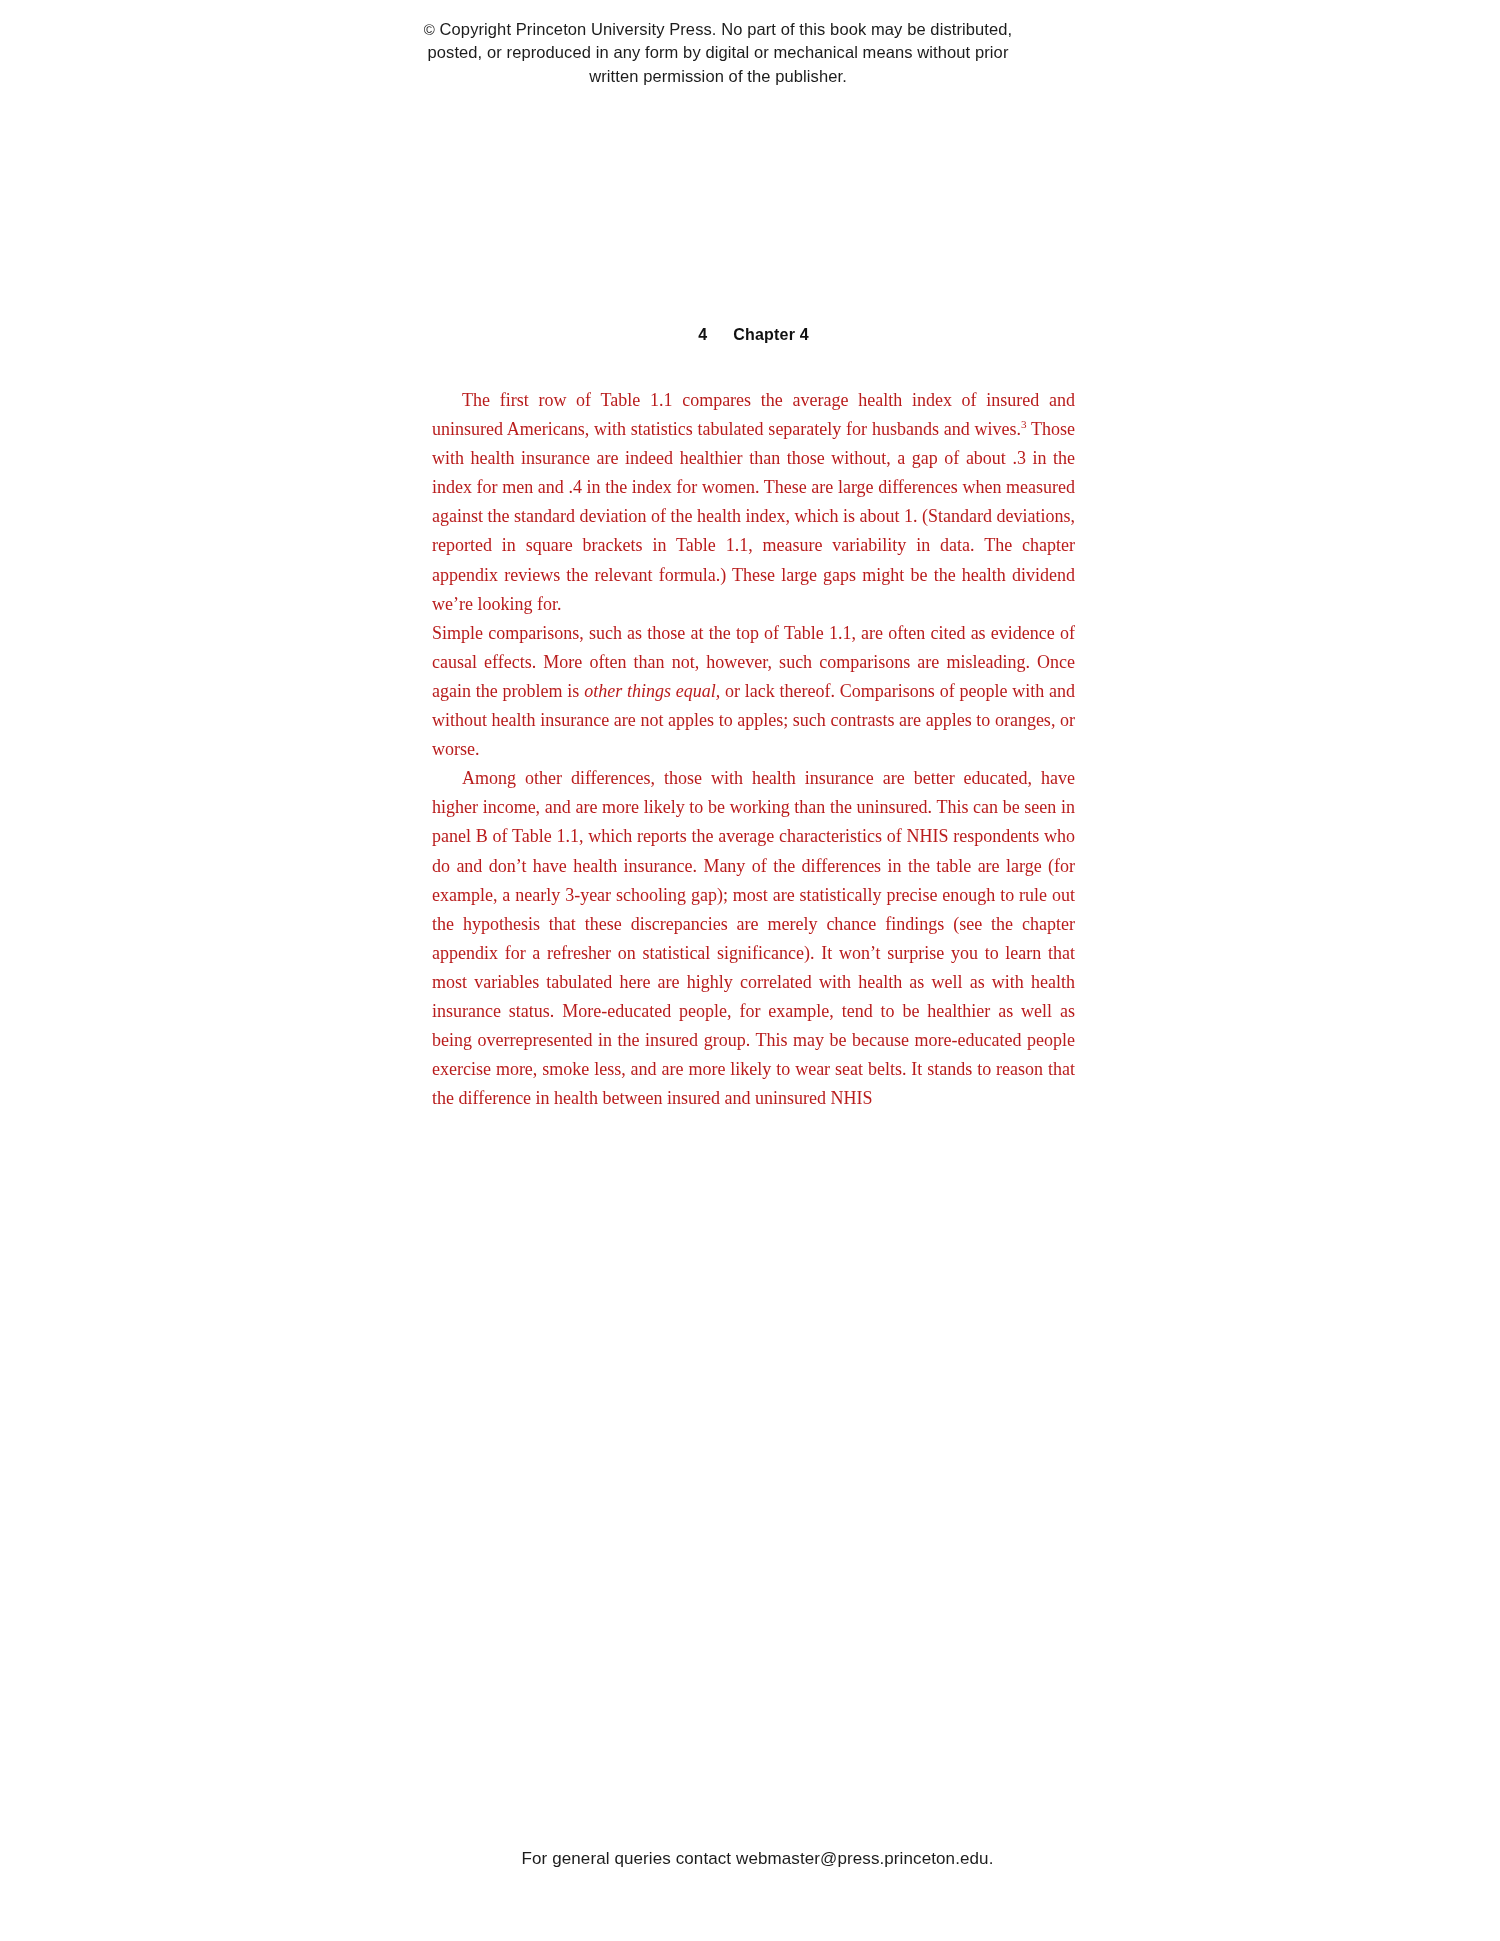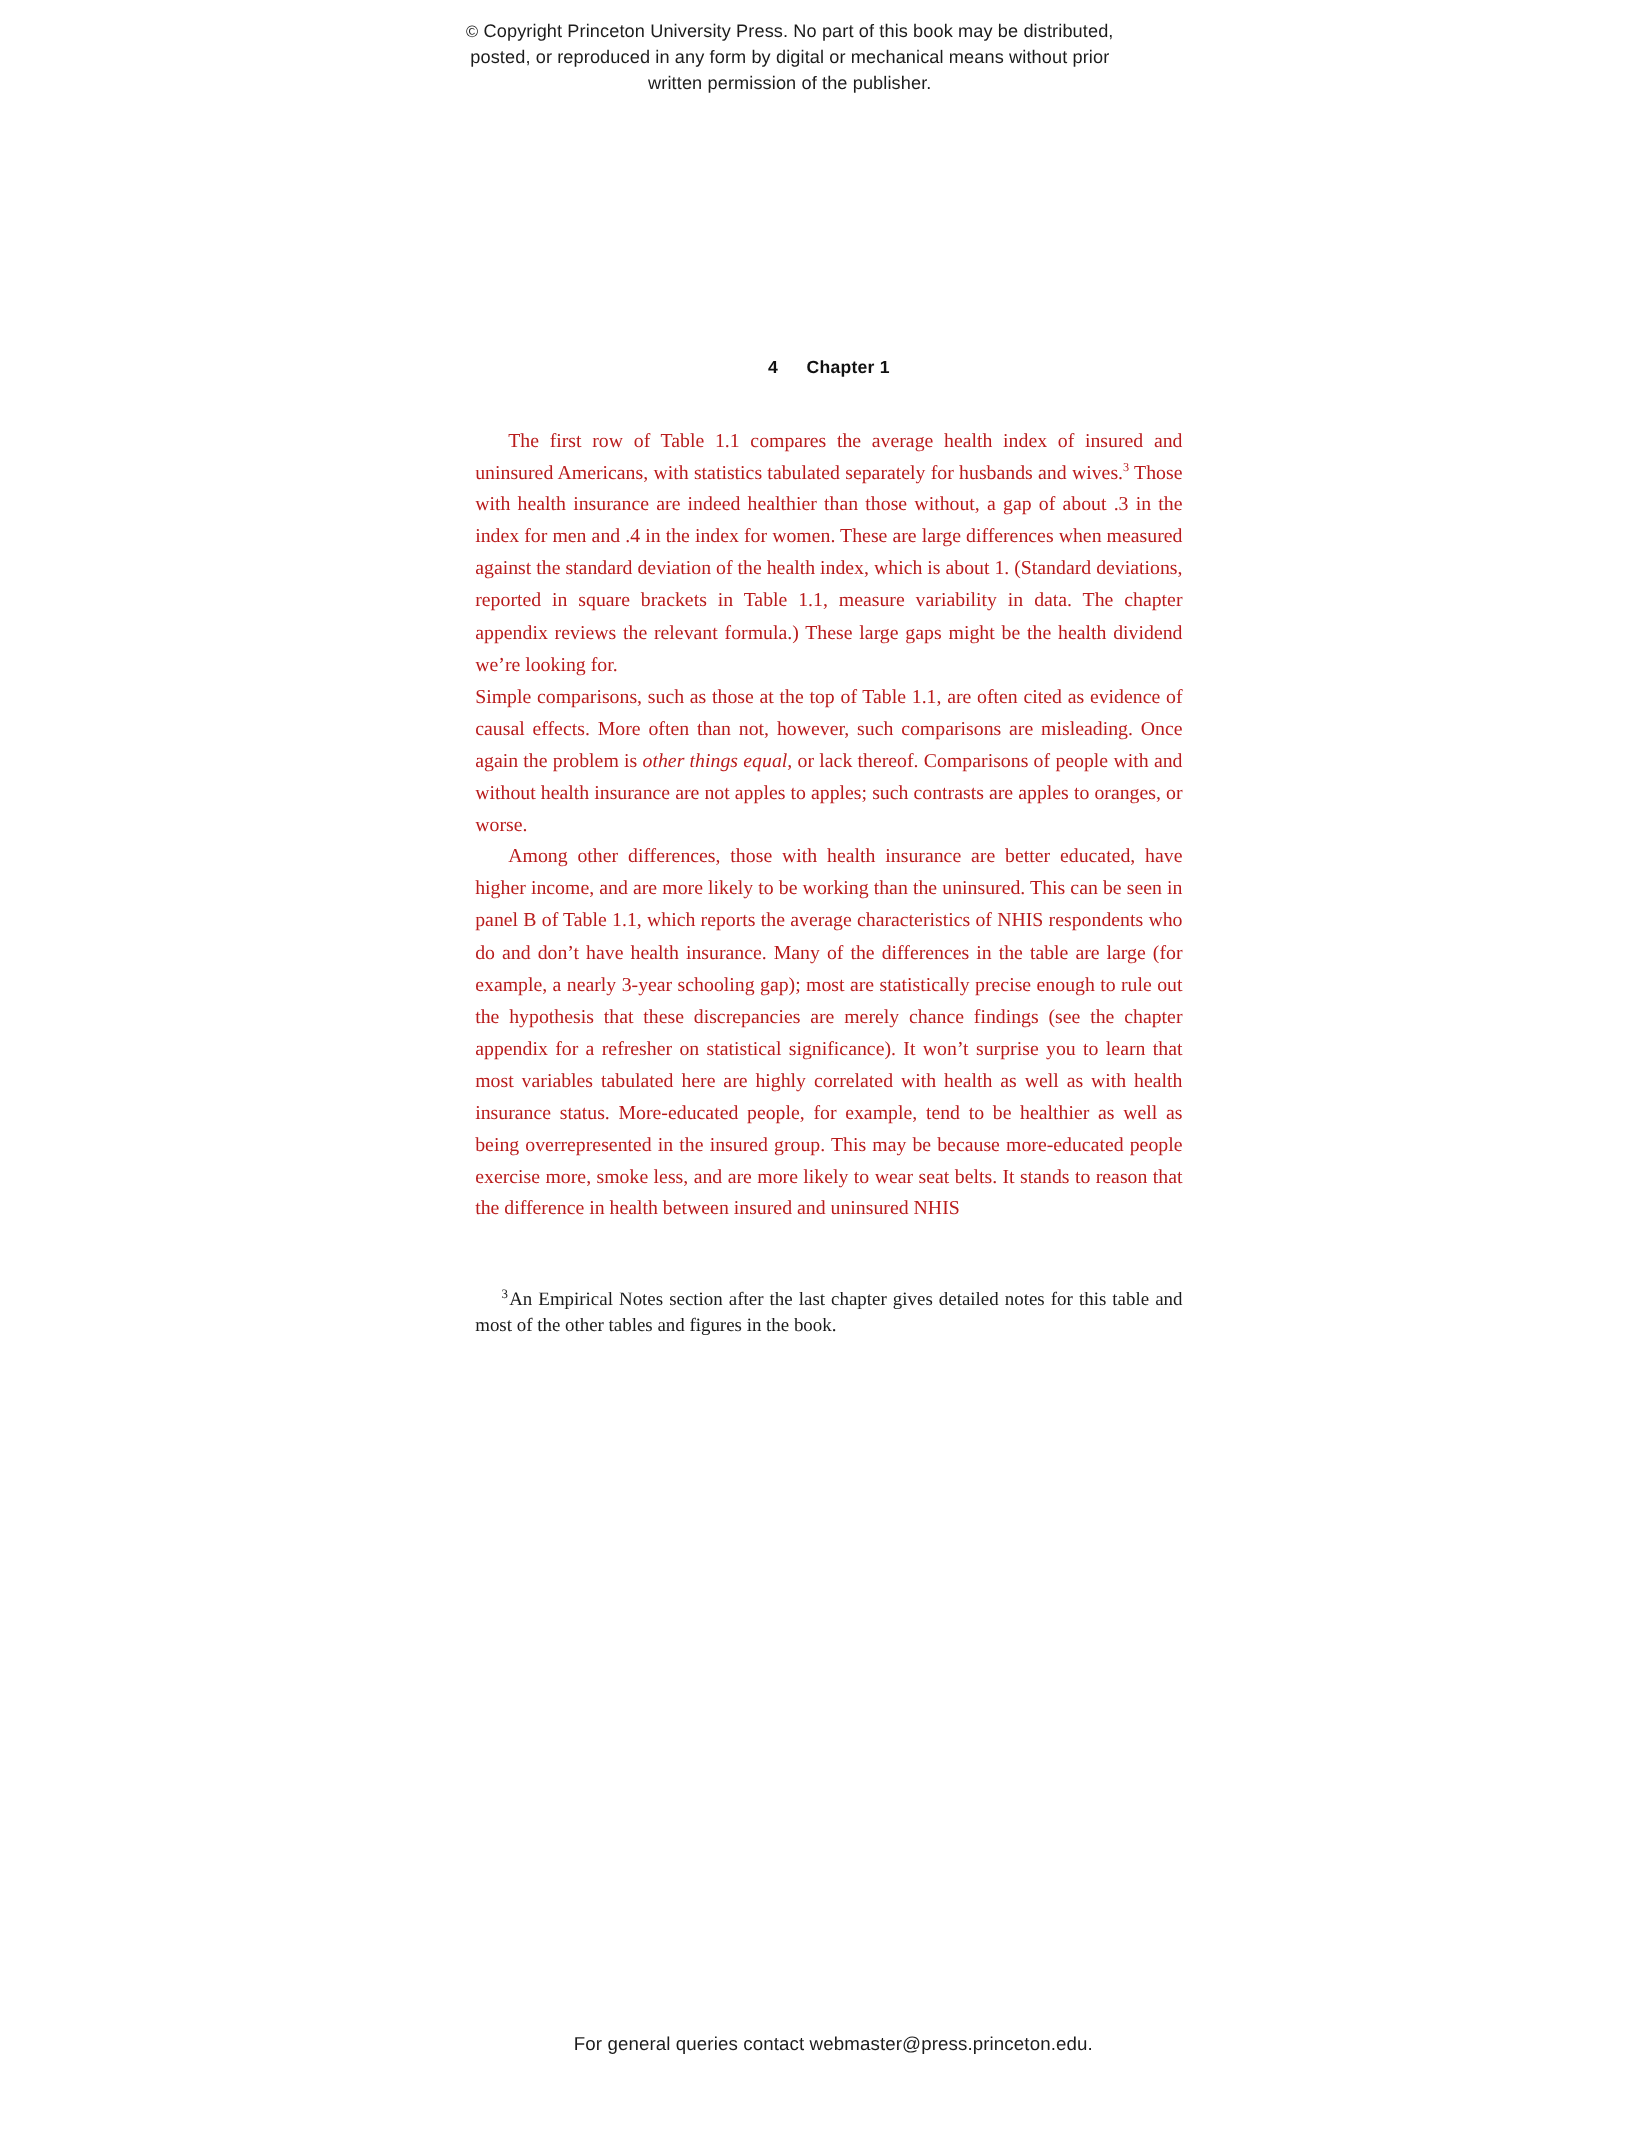--- a/index.html
+++ b/index.html
@@ -119,29 +119,26 @@
 <body>
 
 <div class="copyright-notice">
   <span class="copy-glyph">©</span>
   <span>Copyright Princeton University Press. No part of this book may be distributed, posted, or reproduced in any form by digital or mechanical means without prior written permission of the publisher.</span>
 </div>
 
 <div class="page-column">
 
   <div class="running-head">
-    <span class="folio">4</span><span>Chapter 1</span>
+    <span class="folio">4</span><span>Chapter 4</span>
   </div>
 
   <p class="body-text indented"><span>The first row of Table 1.1 compares the average health index of insured and uninsured Americans, with statistics tabulated separately for husbands and wives.</span><sup class="fn-ref">3</sup><span> Those with health insurance are indeed healthier than those without, a gap of about .3 in the index for men and .4 in the index for women. These are large differences when measured against the standard deviation of the health index, which is about 1. (Standard deviations, reported in square brackets in Table 1.1, measure variability in data. The chapter appendix reviews the relevant formula.) These large gaps might be the health dividend we’re looking for.</span></p>
 
 
   <p class="body-text flush"><span>Simple comparisons, such as those at the top of Table 1.1, are often cited as evidence of causal effects. More often than not, however, such comparisons are misleading. Once again the problem is </span><em>other things equal,</em><span> or lack thereof. Comparisons of people with and without health insurance are not apples to apples; such contrasts are apples to oranges, or worse.</span></p>
 
   <p class="body-text indented">Among other differences, those with health insurance are better educated, have higher income, and are more likely to be working than the uninsured. This can be seen in panel B of Table 1.1, which reports the average characteristics of NHIS respondents who do and don’t have health insurance. Many of the differences in the table are large (for example, a nearly 3-year schooling gap); most are statistically precise enough to rule out the hypothesis that these discrepancies are merely chance findings (see the chapter appendix for a refresher on statistical significance). It won’t surprise you to learn that most variables tabulated here are highly correlated with health as well as with health insurance status. More-educated people, for example, tend to be healthier as well as being overrepresented in the insured group. This may be because more-educated people exercise more, smoke less, and are more likely to wear seat belts. It stands to reason that the difference in health between insured and uninsured NHIS</p>
 
-  <div class="footnote-block">
-    <p class="fn-first" style="margin:0;"><sup>3</sup><span>An Empirical Notes section after the last chapter gives detailed notes for this table and most of the other tables and figures in the book.</span></p>
-  </div>
 
 </div>
 
 <div class="footer-queries">For general queries contact webmaster@press.princeton.edu.</div>
 
 </body></html>

